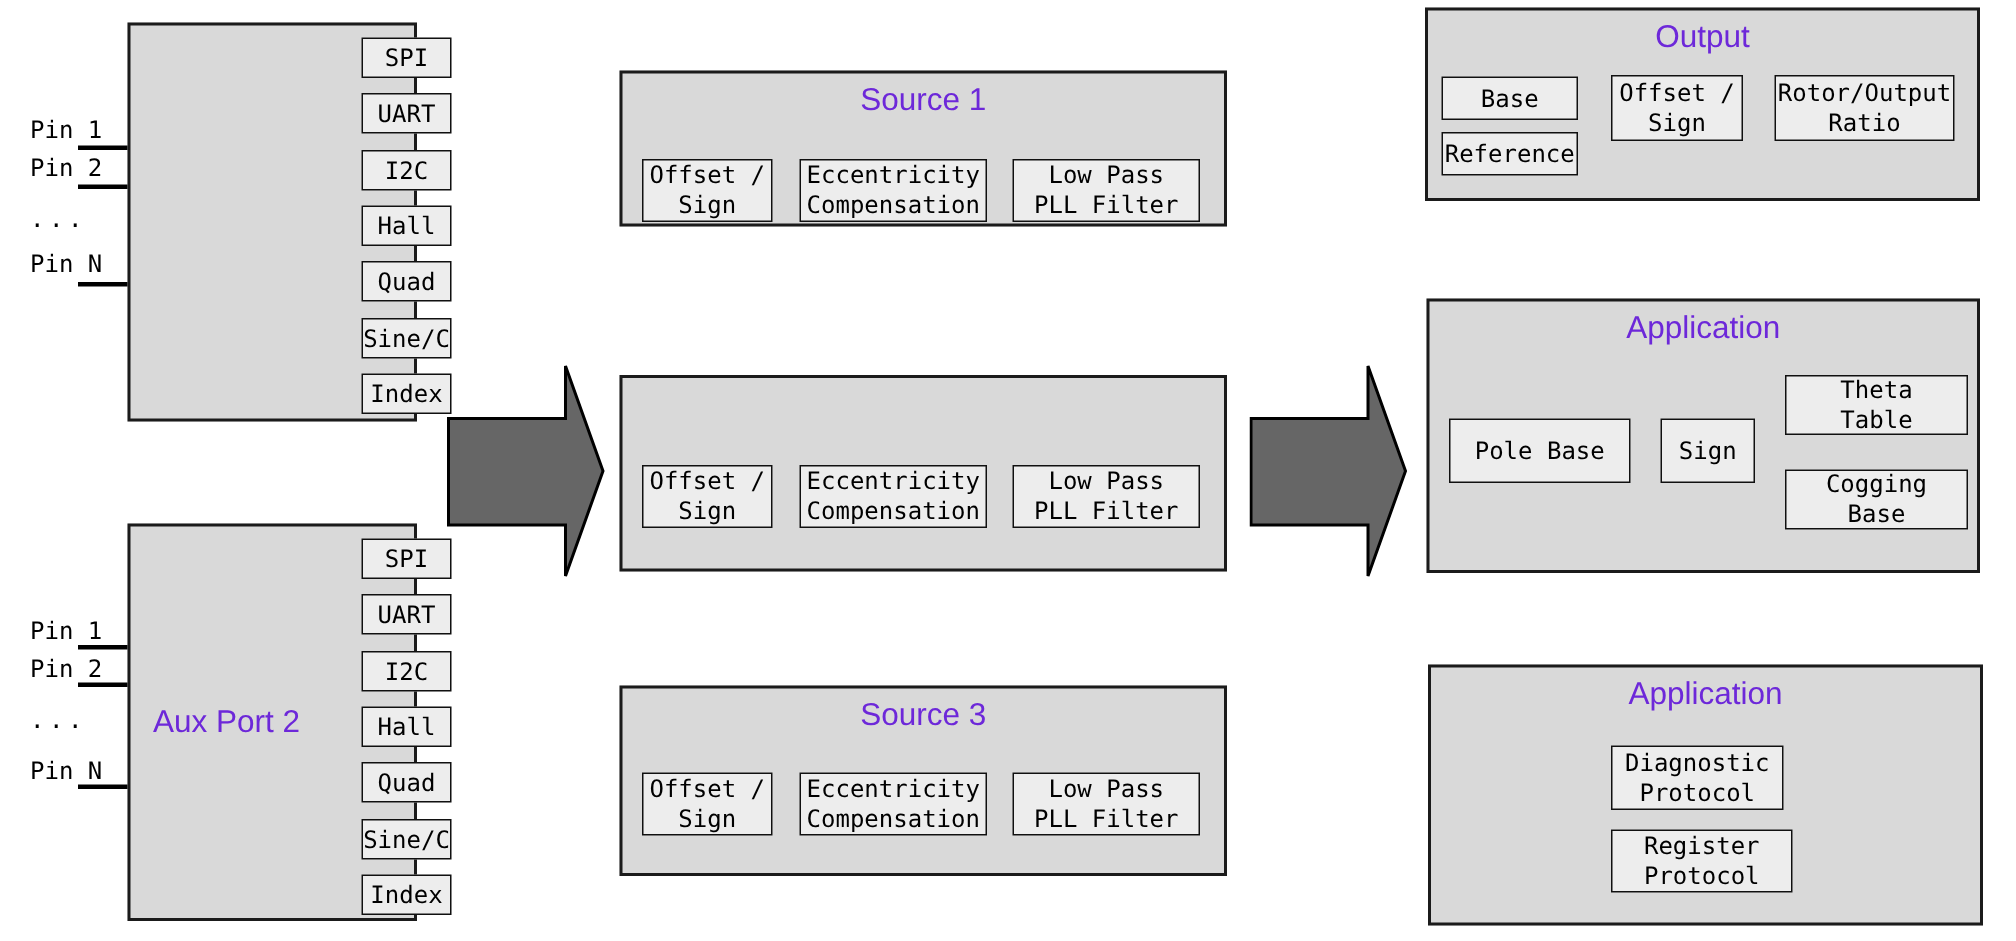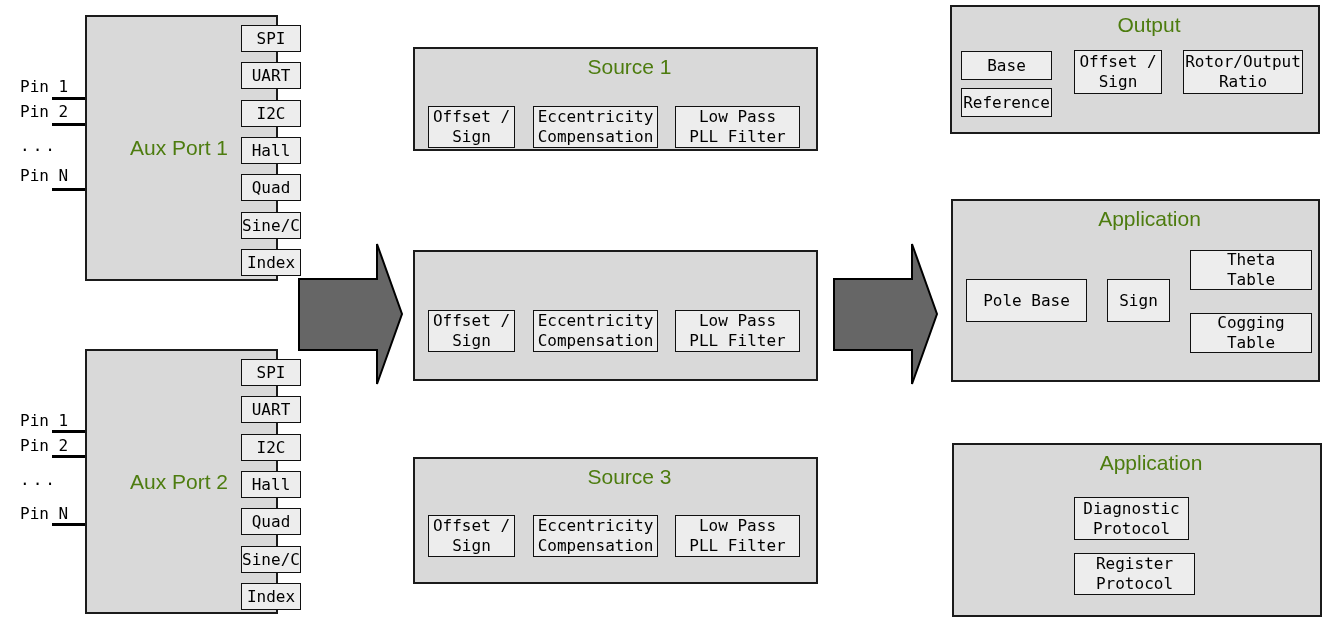--- a/index.html
+++ b/index.html
@@ -1,41 +1,40 @@
 <!DOCTYPE html>
 <html><head>
 <meta charset="utf-8">
 <style>
   html,body{margin:0;padding:0;background:#ffffff;}
   .canvas{position:relative;width:1344px;height:627px;background:#ffffff;overflow:hidden;
           font-family:"Liberation Sans",sans-serif;}
   .block{position:absolute;background:#d9d9d9;border:2px solid #1b1b1b;box-sizing:border-box;}
-  .block-title{font-family:"Liberation Sans",sans-serif;font-size:21px;color:#4d7c0f;
-               text-align:center;margin-top:6px;padding-left:28px;}
+  .block-title{font-family:"Liberation Sans",sans-serif;font-size:21px;color:#6d28d9;
+               text-align:center;margin-top:6px;}
   .aux-title{position:absolute;left:4px;top:0;height:100%;width:120px;margin:0;
              display:flex;align-items:center;justify-content:center;}
   .pbox{position:absolute;background:#ededed;border:1.5px solid #101010;box-sizing:border-box;
         font-family:"DejaVu Sans Mono","Liberation Mono",monospace;font-size:16px;color:#000;
         display:flex;align-items:center;justify-content:center;text-align:center;
         line-height:20px;white-space:pre-line;}
   .proto{left:126px;width:60px;height:27px;margin-left:28px;}
   .pin-label{position:absolute;width:64px;text-align:left;
              font-family:"DejaVu Sans Mono","Liberation Mono",monospace;
              font-size:16px;line-height:17px;color:#000;}
   .pin-dots{letter-spacing:3px;padding-right:6px;box-sizing:border-box;}
   .wire{position:absolute;height:3px;background:#000;left:52px;width:33px;}
   .arrow{position:absolute;width:106px;height:144px;}
 </style>
 </head>
 <body>
 
 <div class="canvas">
 
   <div class="block" style="left:85px;top:15px;width:193px;height:266px">
-    <div class="block-title aux-title">Aux Port 1</div>
     <div class="pbox proto" style="top:8px">SPI</div>
     <div class="pbox proto" style="top:45px">UART</div>
     <div class="pbox proto" style="top:83px">I2C</div>
     <div class="pbox proto" style="top:120px">Hall</div>
     <div class="pbox proto" style="top:157px">Quad</div>
     <div class="pbox proto" style="top:195px">Sine/C</div>
     <div class="pbox proto" style="top:232px">Index</div>
   </div>
 
   <div class="pin-label" style="left:20px;top:78px">Pin 1</div>
@@ -104,21 +103,21 @@
 Ratio</div>
   </div>
 
   <div class="block" style="left:951px;top:199px;width:369px;height:183px">
     <div class="block-title">Application</div>
     <div class="pbox" style="left:13px;top:78px;width:121px;height:43px">Pole Base</div>
     <div class="pbox" style="left:154px;top:78px;width:63px;height:43px">Sign</div>
     <div class="pbox" style="left:237px;top:49px;width:122px;height:40px">Theta
 Table</div>
     <div class="pbox" style="left:237px;top:112px;width:122px;height:40px">Cogging
-Table</div>
+Base</div>
   </div>
 
   <div class="block" style="left:952px;top:443px;width:370px;height:174px">
     <div class="block-title">Application</div>
     <div class="pbox" style="left:120px;top:52px;width:115px;height:43px">Diagnostic
 Protocol</div>
     <div class="pbox" style="left:120px;top:108px;width:121px;height:42px">Register
 Protocol</div>
   </div>
 

